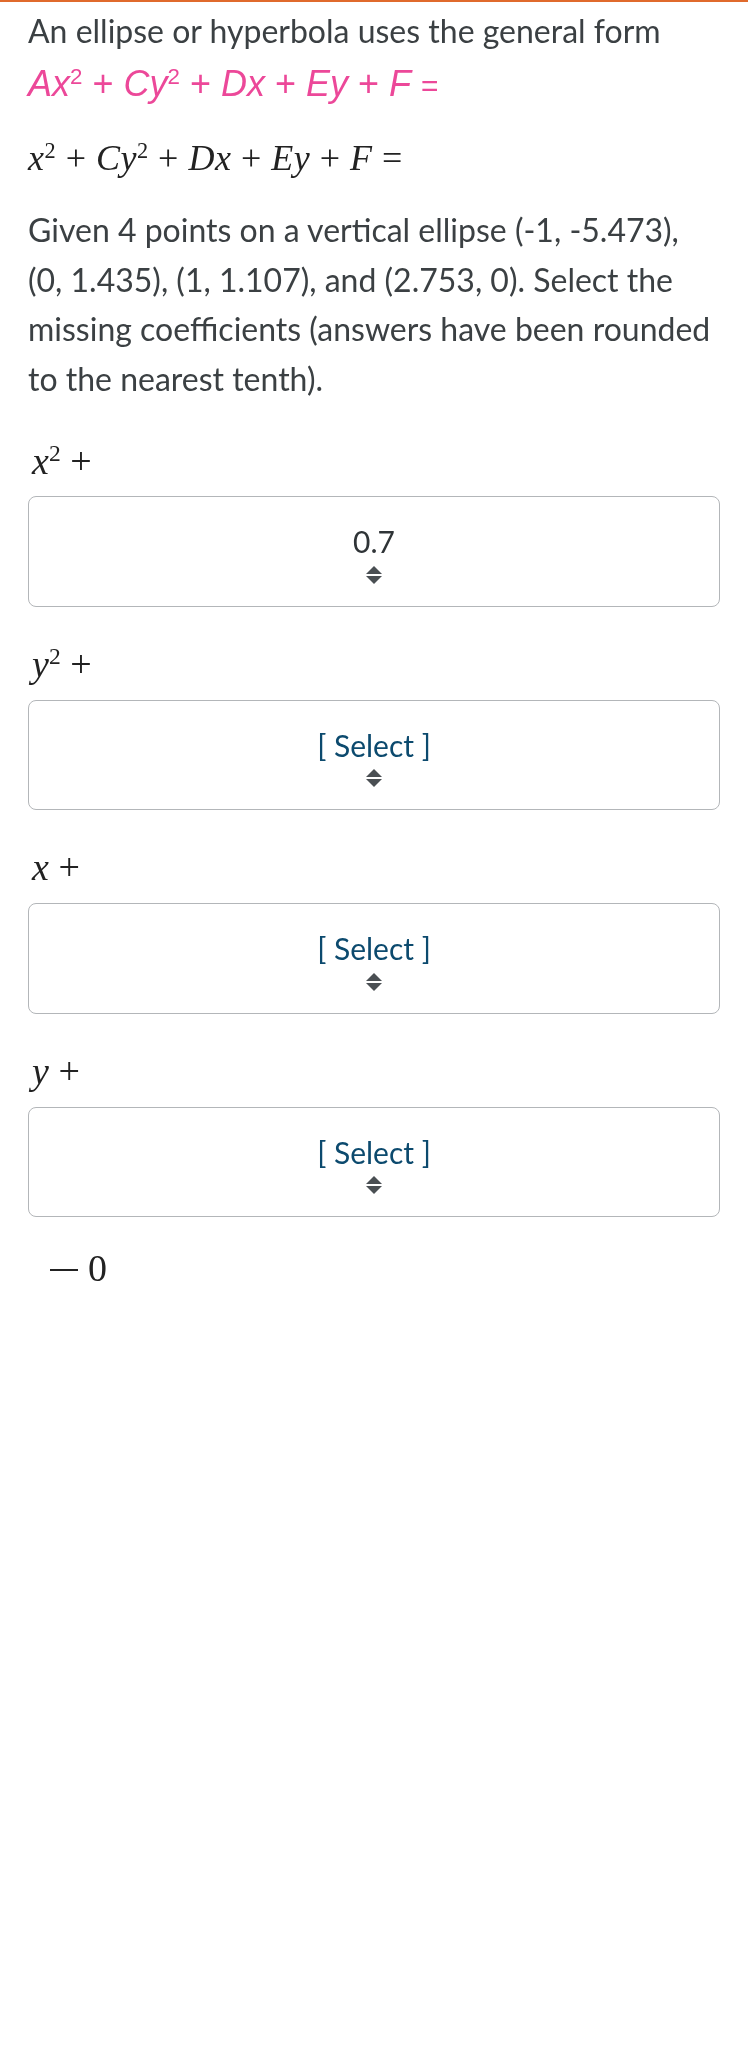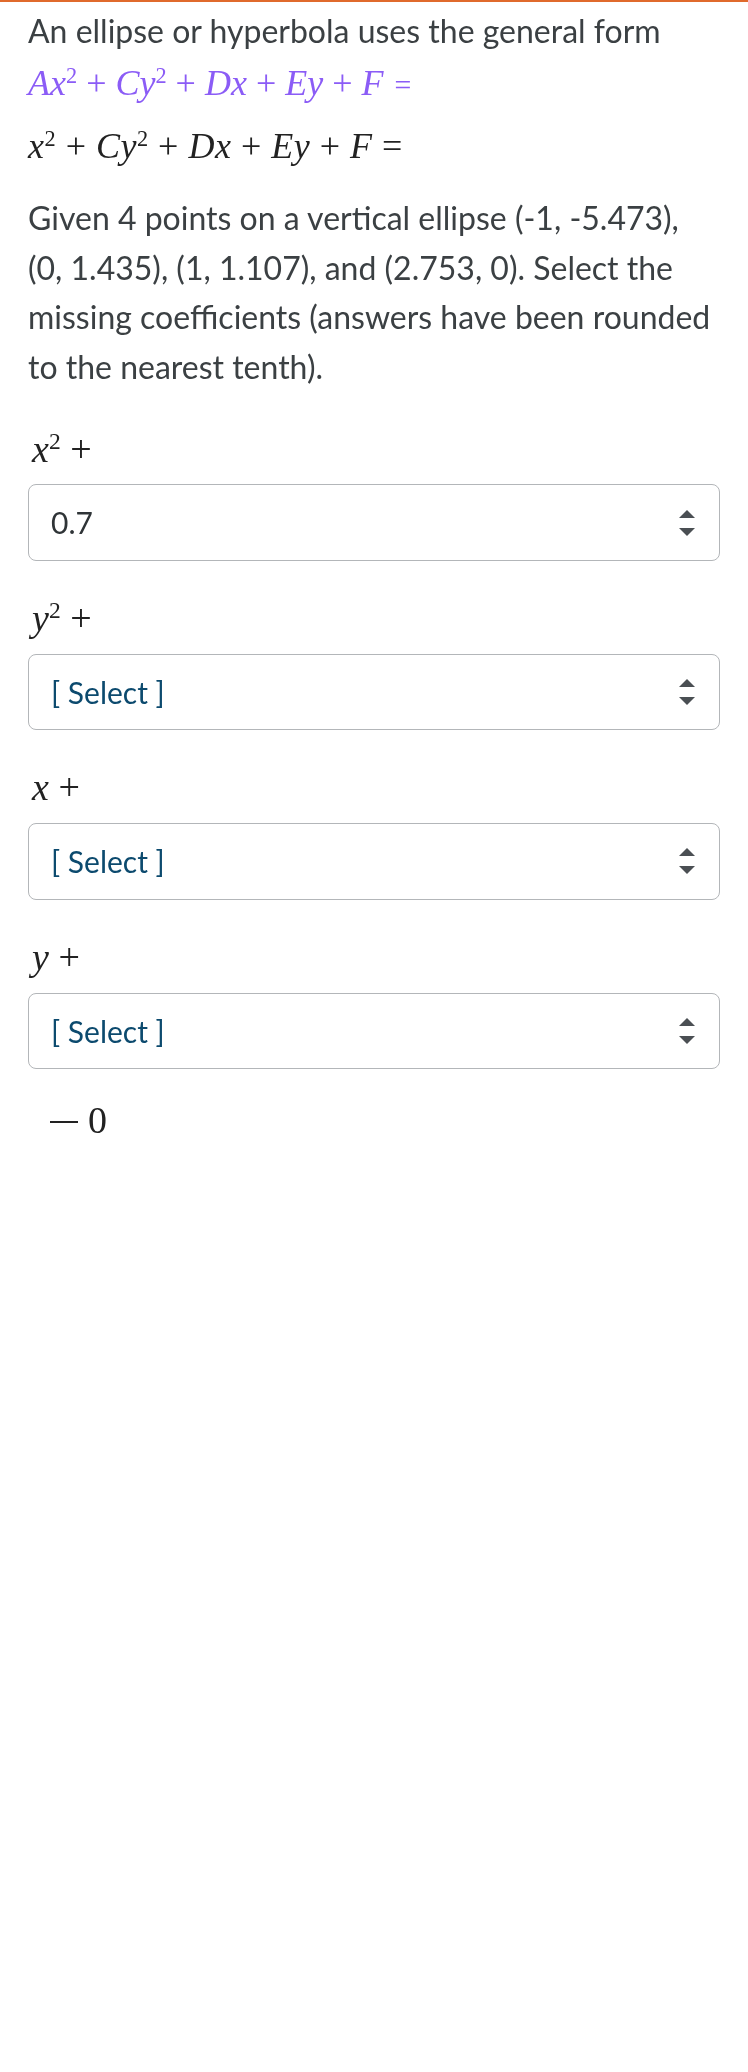--- a/index.html
+++ b/index.html
@@ -15,59 +15,60 @@
   }
   .topline{
     height:2px;
     background:#e06a2c;
     margin:0 -28px 4px -28px;
   }
   .para{
     margin-bottom:18px;
   }
   .eq{
-    font-family:Liberation Serif, serif;
+    font-family:Liberation Sans, sans-serif;
     font-style:italic;
     font-size:36px;
-    color:#8b5cf6;
+    color:#ec4899;
     white-space:nowrap;
   }
   .eq .op{font-style:normal;}
   .eq sup{font-size:0.62em;vertical-align:0.55em;font-style:normal;}
   .para-eq{
     font-family:'Cambria Math','STIX','Times New Roman',serif;
     font-style:italic;
     font-size:36px;
     color:#222;
-    margin:8px 0 6px 0;
+    margin:20px 0 6px 0;
     letter-spacing:0.5px;
   }
   .para-eq sup{font-size:0.62em;vertical-align:0.55em;font-style:normal;}
   .para-eq .op{font-style:normal;}
   .label-eq{
     font-family:'Cambria Math','STIX','Times New Roman',serif;
     font-style:italic;
     font-size:38px;
     color:#222;
     margin:28px 0 6px 4px;
   }
   .label-eq sup{font-size:0.62em;vertical-align:0.55em;font-style:normal;}
   .label-eq .op{font-style:normal;}
   .select{
     display:flex;
     align-items:center;
     justify-content:space-between;
     border:1.5px solid #b3b6b9;
     border-radius:8px;
-    padding:14px 22px;
+    padding:21px 22px;
     font-size:30px;
     color:#2f3437;
     box-sizing:border-box;
     width:100%;
     background:#fff;
+    flex-direction:column;
   }
   .select-placeholder{color:#0c4a6e;}
   .chev{
     width:20px;
     height:28px;
     position:relative;
     flex:0 0 20px;
   }
   .chev::before,.chev::after{
     content:'';

